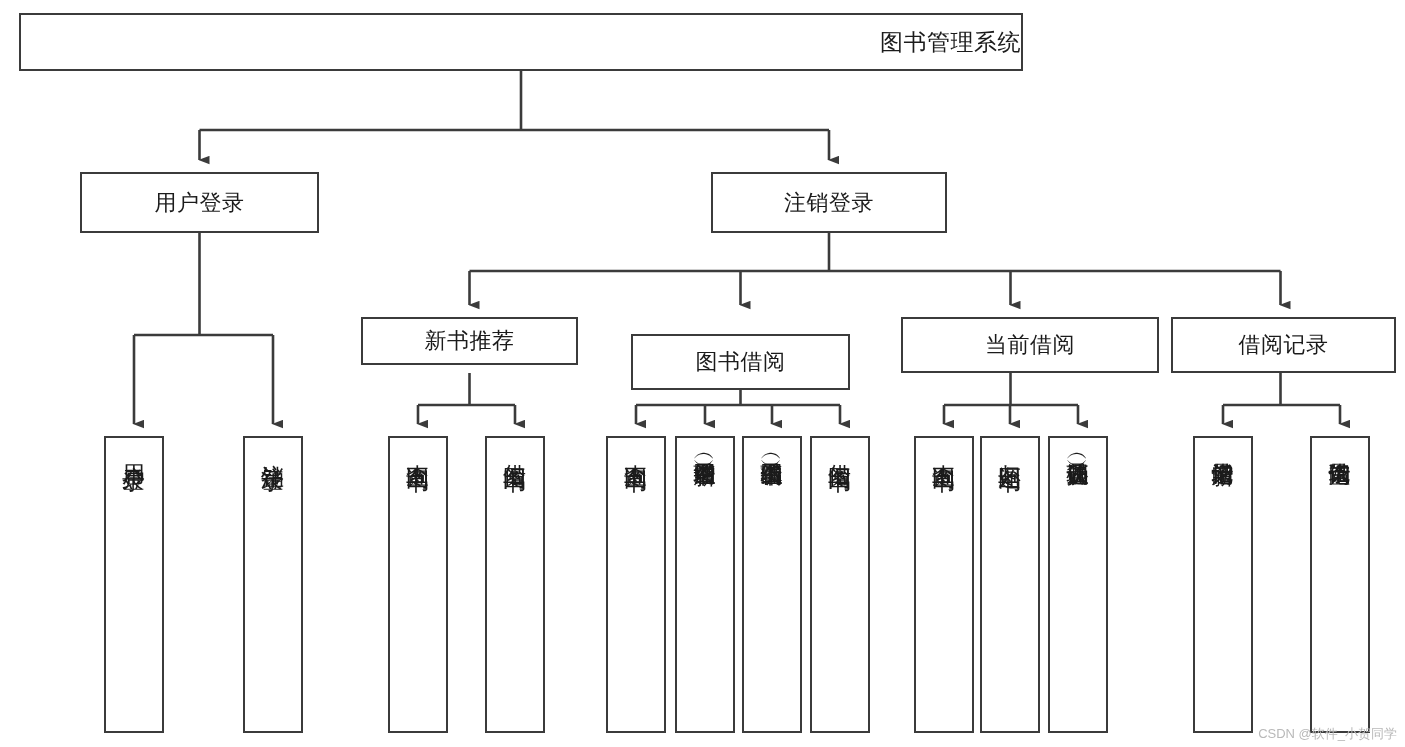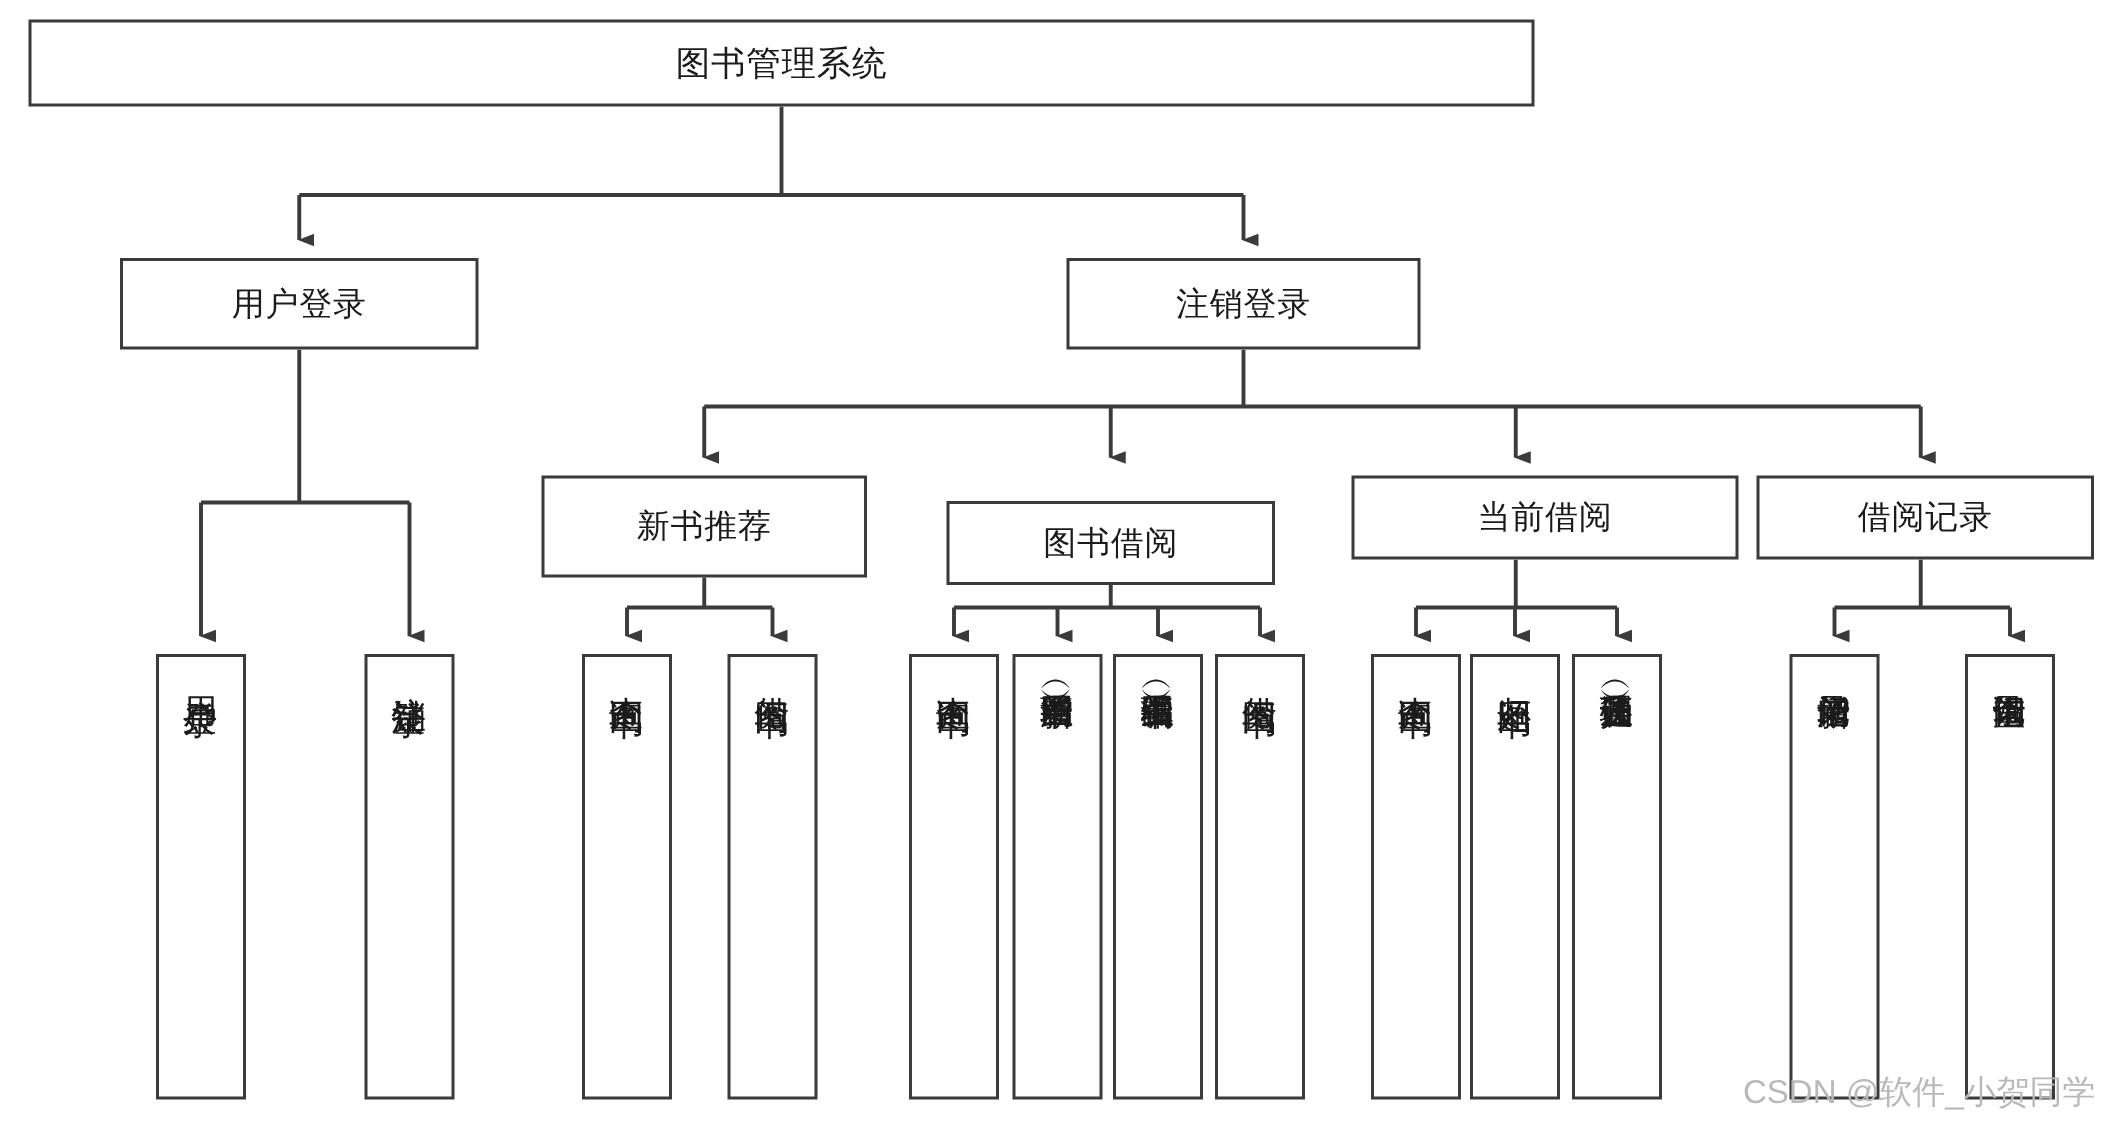--- a/index.html
+++ b/index.html
@@ -64,21 +64,21 @@
     max-height: 100%;
   }
   .node.vertical.tall-text .node-label {
     font-size: 22px;
     letter-spacing: 0px;
   }
   #watermark {
     position: absolute;
     right: 8px;
     bottom: 4px;
-    font-size: 22px;
+    font-size: 13px;
     color: #b9b9b9;
     z-index: 5;
     white-space: nowrap;
     user-select: none;
   }
 </style>
 </head>
 <body>
 
 <div id="diagram-root">
@@ -120,30 +120,30 @@
         <path d="M 1010 405 L 1010 424" marker-end="url(#arrowhead)"></path>
         <path d="M 1078 405 L 1078 424" marker-end="url(#arrowhead)"></path>
         <path d="M 1280.5 373 L 1280.5 405"></path>
         <path d="M 1223 405 L 1340 405"></path>
         <path d="M 1223 405 L 1223 424" marker-end="url(#arrowhead)"></path>
         <path d="M 1340 405 L 1340 424" marker-end="url(#arrowhead)"></path>
       </g>
   </svg>
 
   <div id="nodes-layer">
-      <div class="node horizontal root" style="left: 19px; top: 13px; width: 1004px; height: 58px;">
+      <div class="node horizontal root" style="left: 19px; top: 13px; width: 1004px; height: 58px; justify-content: flex-end;">
         <span class="node-label">图书管理系统</span>
       </div>
       <div class="node horizontal" style="left: 80px; top: 172px; width: 239px; height: 61px;">
         <span class="node-label">用户登录</span>
       </div>
       <div class="node horizontal" style="left: 711px; top: 172px; width: 236px; height: 61px;">
         <span class="node-label">注销登录</span>
       </div>
-      <div class="node horizontal" style="left: 361px; top: 317px; width: 217px; height: 68px;">
+      <div class="node horizontal" style="left: 361px; top: 317px; width: 217px; height: 48px;">
         <span class="node-label">新书推荐</span>
       </div>
       <div class="node horizontal" style="left: 631px; top: 317px; width: 219px; height: 56px; margin-top: 17px;">
         <span class="node-label">图书借阅</span>
       </div>
       <div class="node horizontal" style="left: 901px; top: 317px; width: 258px; height: 56px;">
         <span class="node-label">当前借阅</span>
       </div>
       <div class="node horizontal" style="left: 1171px; top: 317px; width: 225px; height: 56px;">
         <span class="node-label">借阅记录</span>

